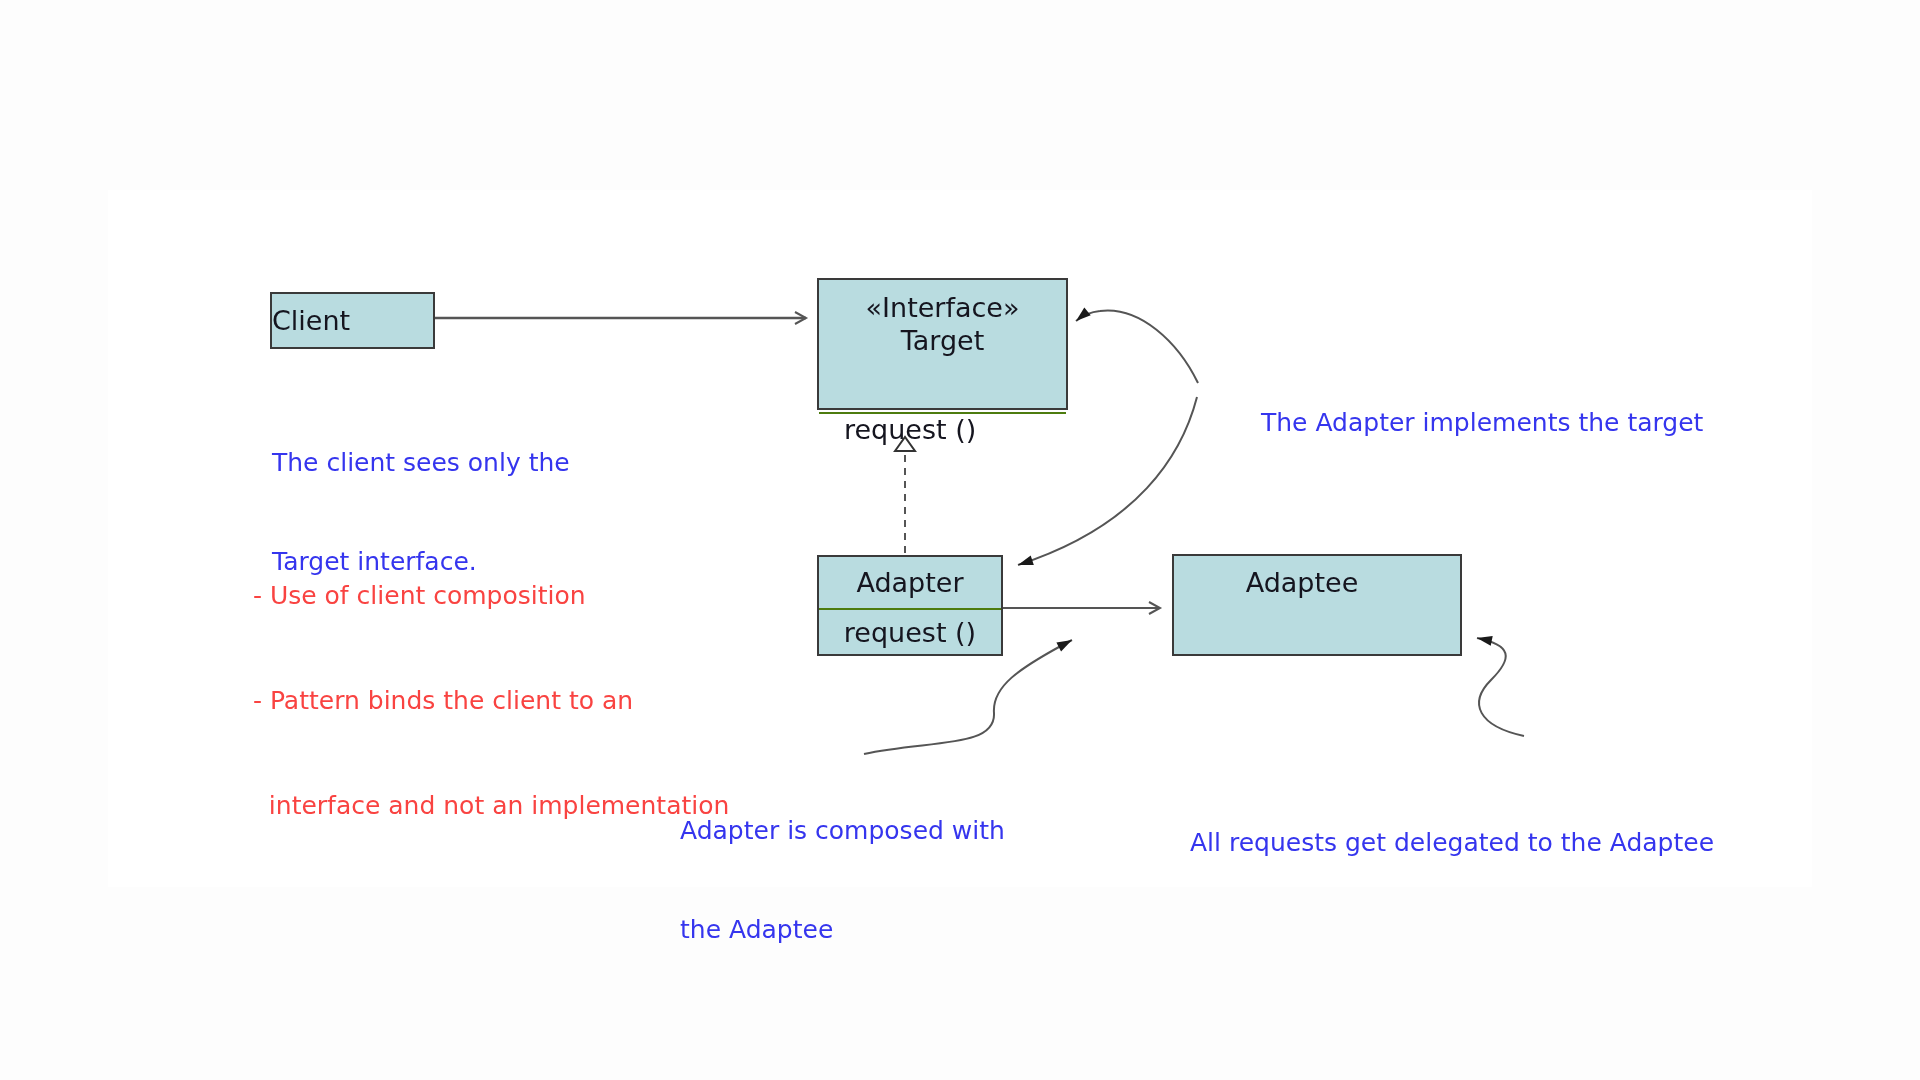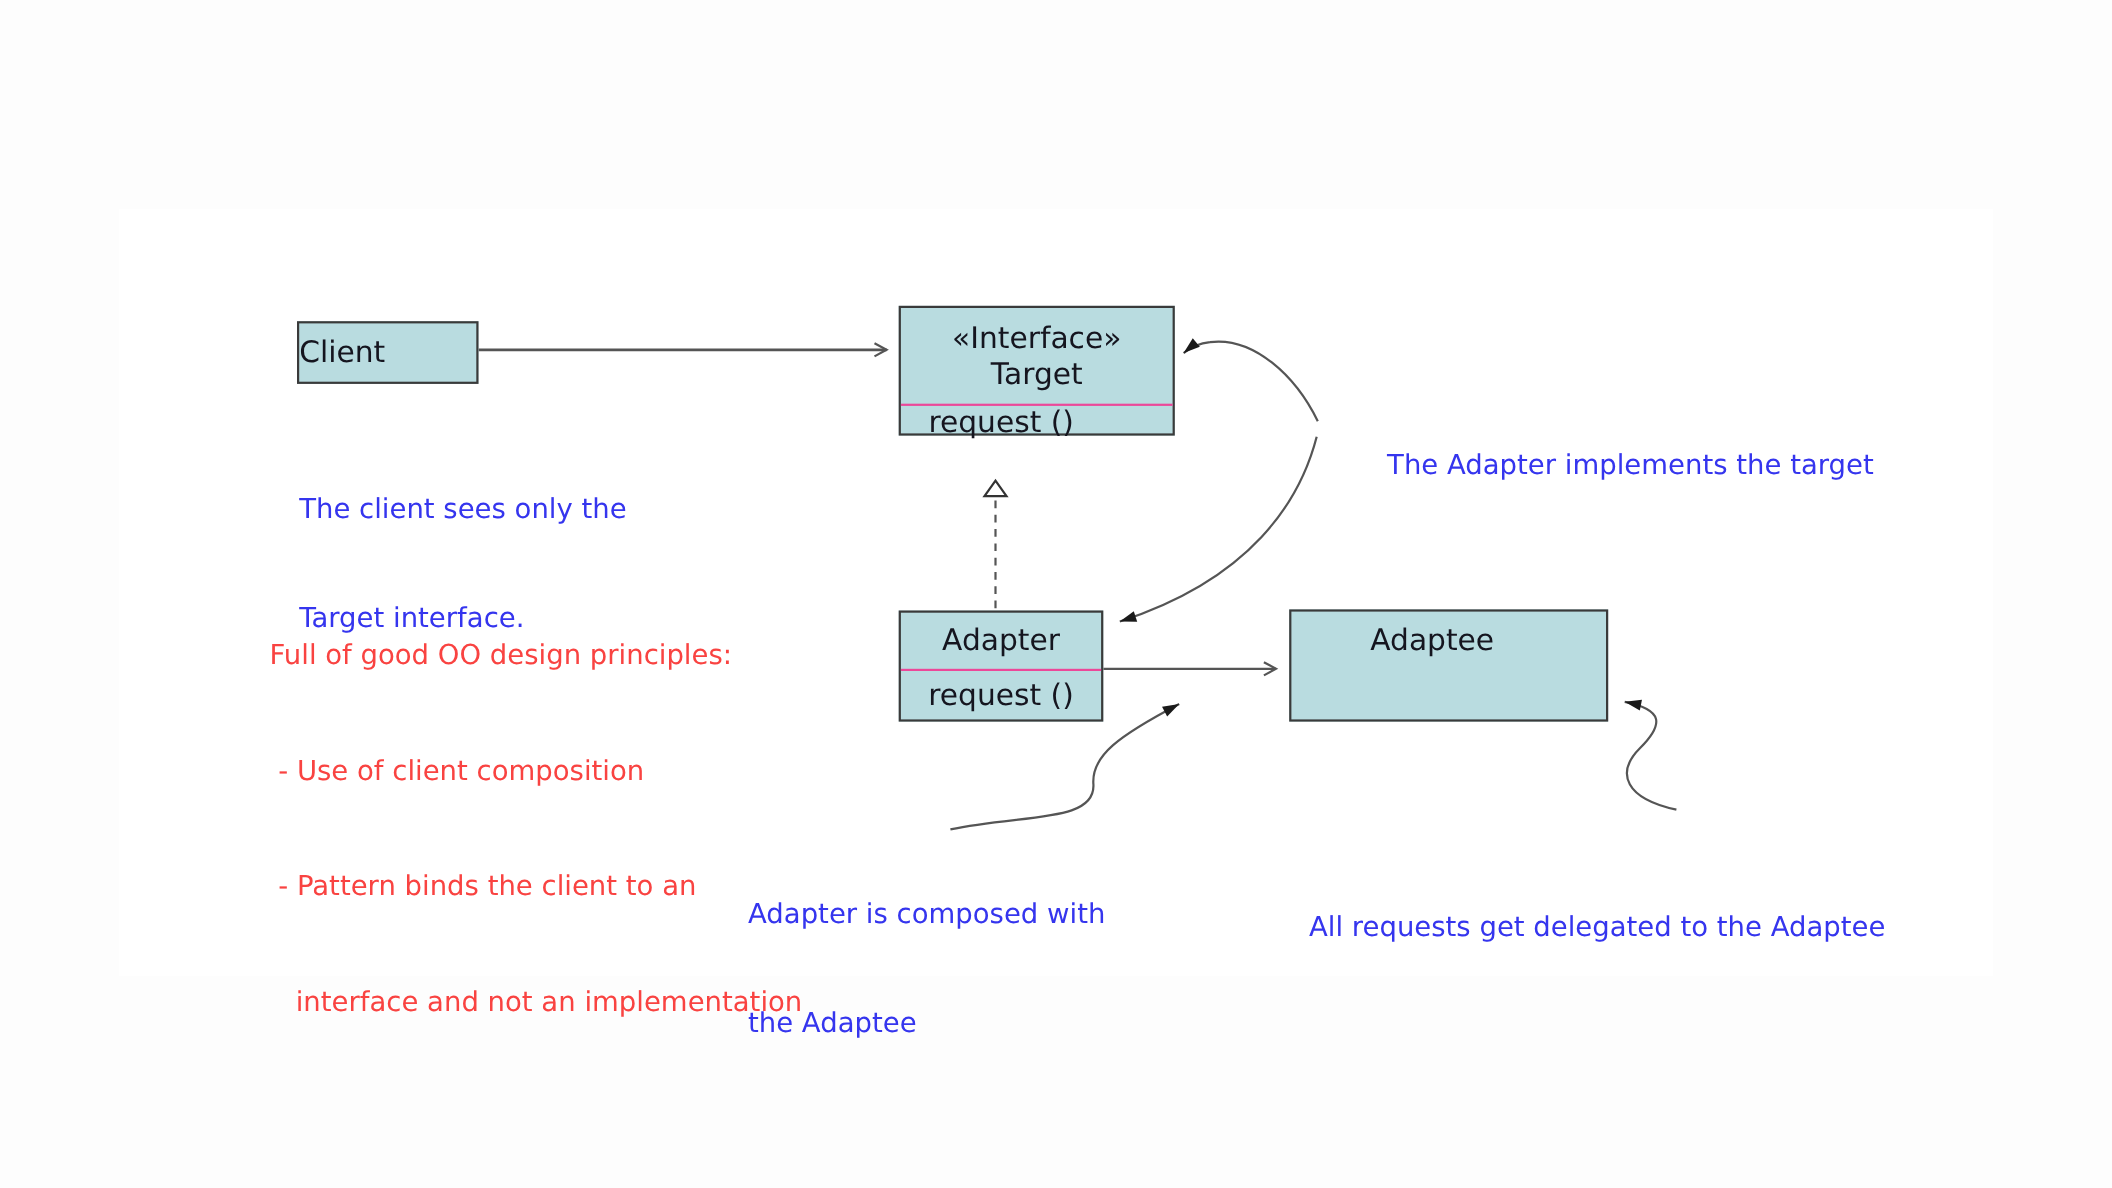--- a/index.html
+++ b/index.html
@@ -39,26 +39,26 @@
     display:flex;flex-direction:column;
     font-size:27px;
   }
   .umlbox .header{
     flex:0 0 auto;
     display:flex;flex-direction:column;align-items:center;justify-content:center;
     line-height:33px;
   }
   .umlbox .method{
     flex:1 1 auto;
-    border-top:2px solid #ec4899;
+    border-top:2px solid #4d7c0f;
     display:flex;align-items:center;justify-content:center;
   }
   .box-client{left:270px;top:292px;width:165px;height:57px;align-items:flex-start;justify-content:center;}
   .box-client .name{line-height:53px;}
-  .box-target{left:817px;top:278px;width:251px;height:118px;}
+  .box-target{left:817px;top:278px;width:251px;height:132px;gap:45px;}
   .box-target .header{height:87px;}
   .box-target .method{justify-content:flex-start;padding-left:25px;}
   .box-adapter{left:817px;top:555px;width:186px;height:101px;}
   .box-adapter .header{height:51px;}
   .box-adaptee{left:1172px;top:554px;width:290px;height:102px;padding-left:40px;}
   .box-adaptee .header{height:53px;}
   .box-adaptee .header .name{padding-right:70px;}
 
   .note{
     position:absolute;
@@ -148,18 +148,17 @@
   <div class="note note-composed">
     <span class="line">Adapter is composed with</span>
     <span class="line">the Adaptee</span>
   </div>
 
   <div class="note note-delegate">
     <span class="line">All requests get delegated to the Adaptee</span>
   </div>
 
   <div class="principles">
-    <span class="line">Full of good OO design principles:</span>
     <span class="line"> - Use of client composition</span>
     <span class="line"> - Pattern binds the client to an</span>
     <span class="line">   interface and not an implementation</span>
   </div>
 </div>
 
 </body></html>

